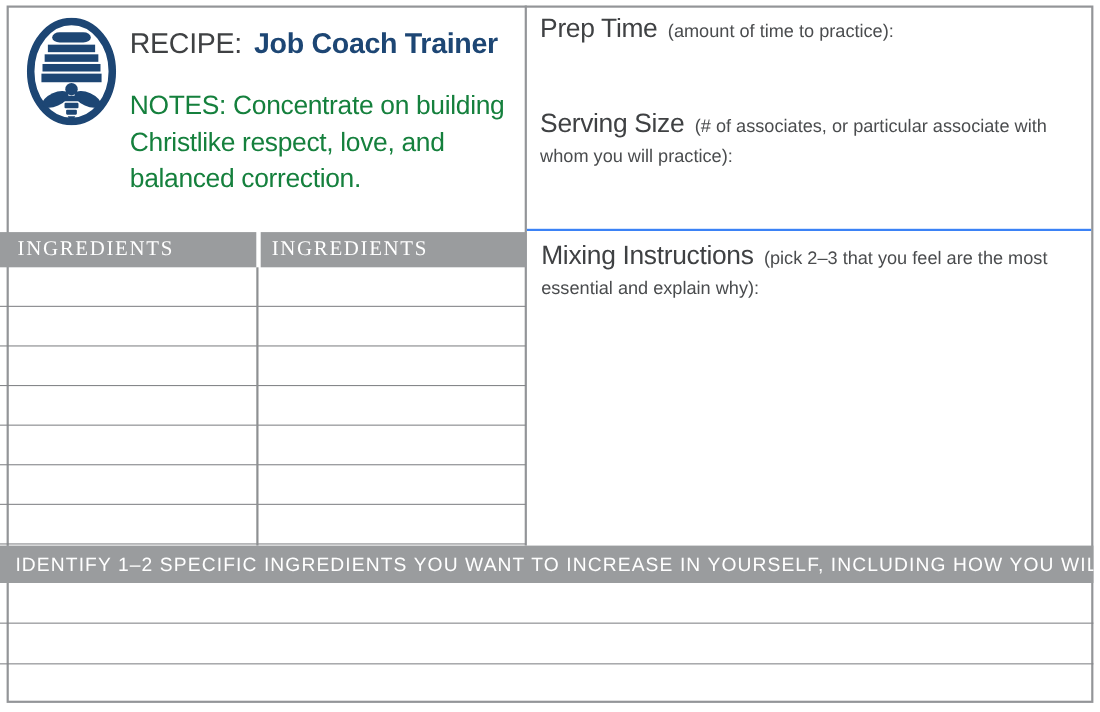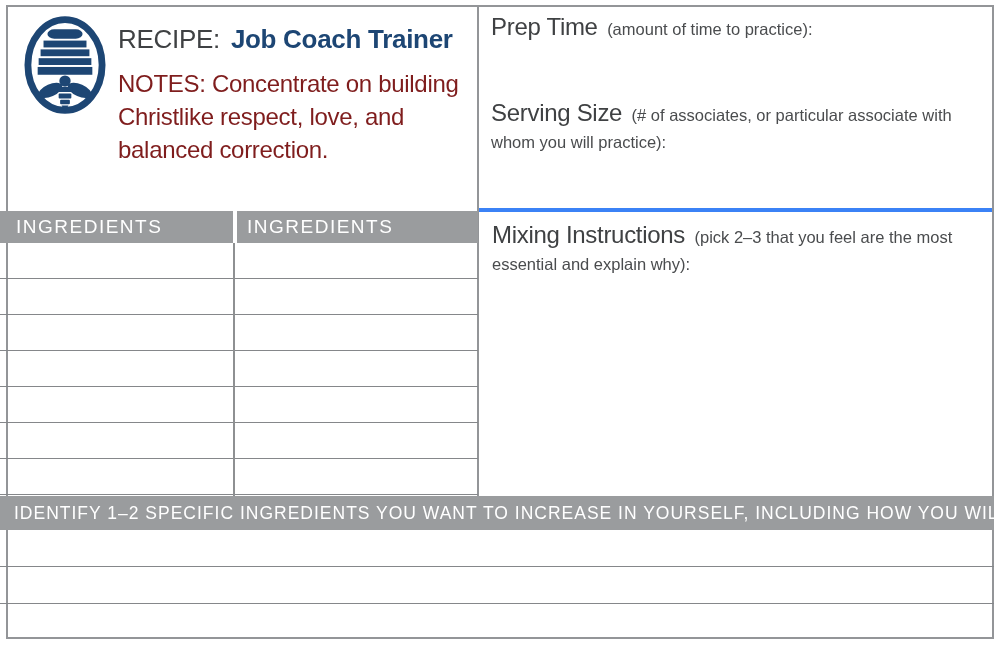--- a/index.html
+++ b/index.html
@@ -32,46 +32,46 @@
   }
 
   
   .brand { position: absolute; left: 0; top: 0; width: 477px; height: 206px; }
   .logo { position: absolute; left: 24px; top: 16px; width: 82px; height: 98px; }
   .brand-text { position: absolute; left: 118px; top: 24px; width: 352px; }
   .recipe-line { font-size: 26px; letter-spacing: -0.3px; white-space: nowrap; }
   .recipe-label { color: #3f4143; }
   .recipe-title { color: #1d4674; font-weight: bold; margin-left: 4px; }
   .notes {
-    margin-top: 12px;
+    margin-top: 25px;
     font-size: 24px;
     line-height: 33px;
     letter-spacing: -0.3px;
-    color: #7f1d1d;
+    color: #15803d;
   }
 
   
   .field { position: absolute; line-height: 27px; }
   .field .h { font-size: 24px; letter-spacing: -0.3px; color: #3f4143; }
   .field .hint { font-size: 16.5px; color: #4a4c4e; margin-left: 5px; }
   .prep { left: 491px; top: 13px; width: 494px; }
   .serving { left: 491px; top: 99px; width: 494px; }
   .mixing-box {
     position: absolute;
     left: 479px; top: 208px;
     width: 513px; height: 288px;
-    border-top: 4px solid #3b82f6;
+    border-top: 2px solid #3b82f6;
   }
   .mixing-text { position: absolute; left: 13px; top: 9px; width: 497px; line-height: 27px; }
   .mixing-text .h { font-size: 24px; letter-spacing: -0.3px; }
   .mixing-text .hint { font-size: 16.5px; color: #4a4c4e; margin-left: 5px; }
 
   
   .ing-table { position: absolute; left: 0; top: 211px; width: 478px; height: 285px; }
-  .ing-head { position: absolute; left: 0; top: 0; width: 552px; height: 32px; }
+  .ing-head { position: absolute; left: 0; top: 0; width: 552px; height: 32px; font-family: Liberation Serif, serif; }
   .ing-head .cell {
     position: absolute; top: 0; height: 32px;
     background: #9a9c9e;
     color: #ffffff;
     font-size: 19px;
     letter-spacing: 1.5px;
     line-height: 32px;
   }
   .ing-head .c1 { left: 0; width: 233px; padding-left: 16px; }
   .ing-head .c2 { left: 237px; width: 241px; padding-left: 10px; }

